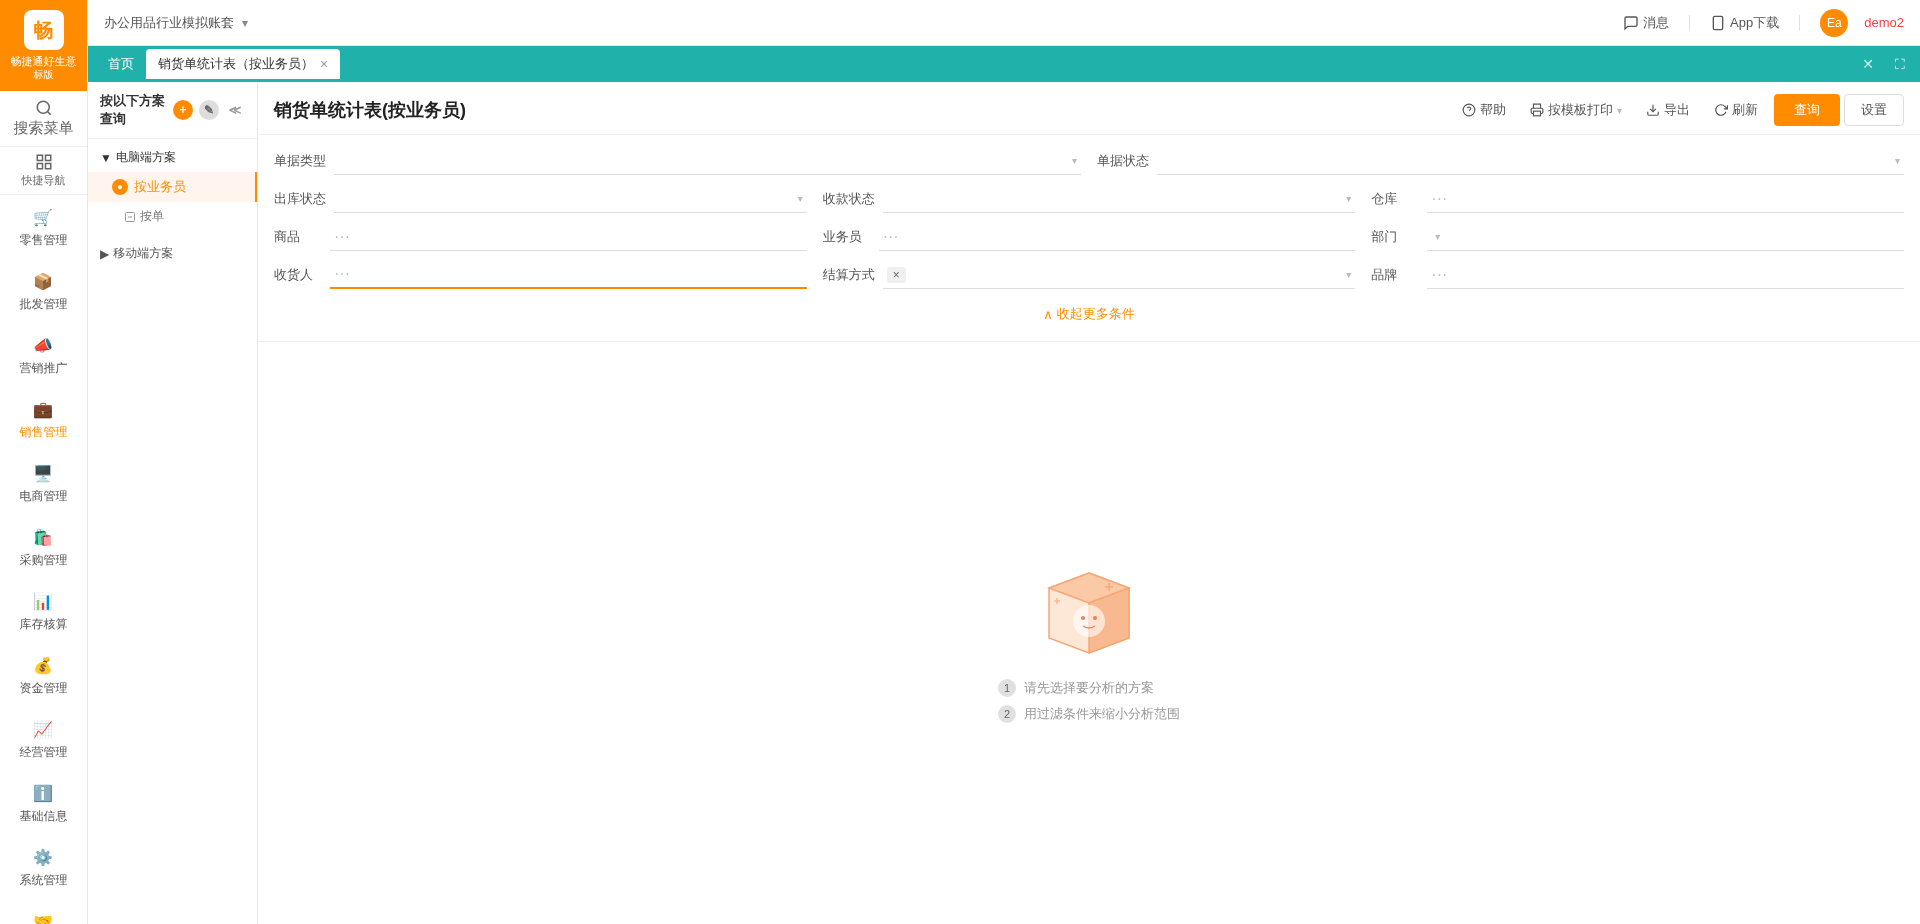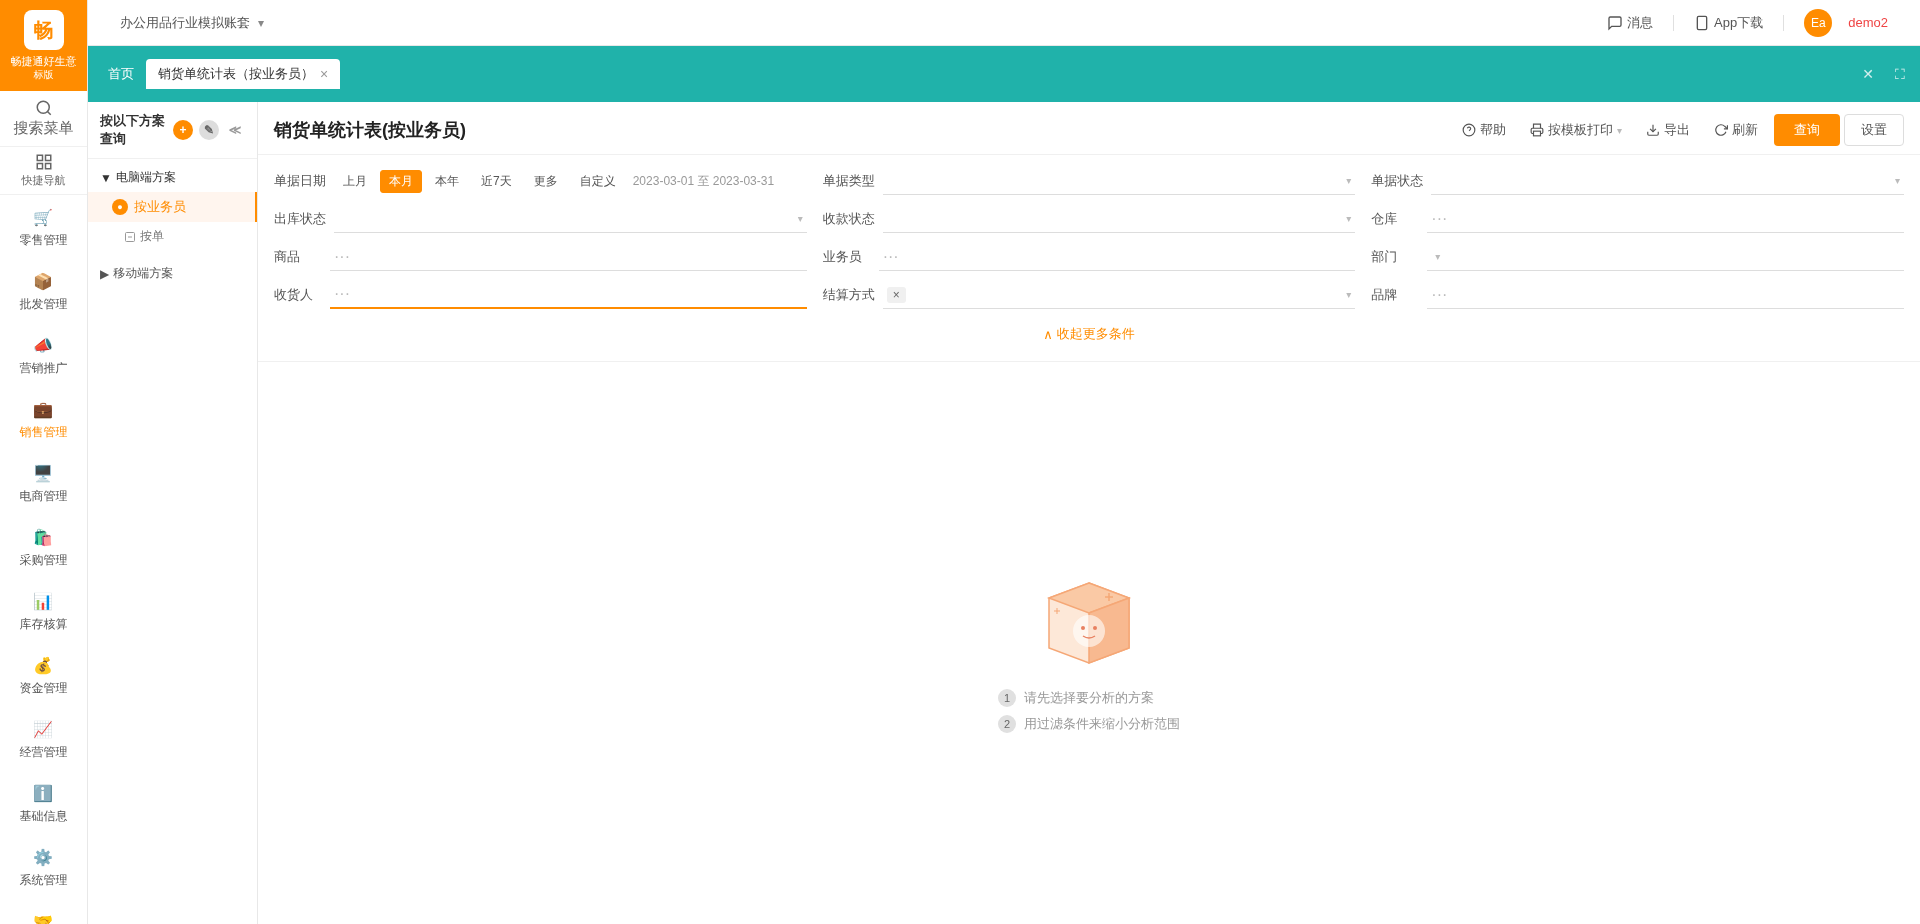--- a/index.html
+++ b/index.html
@@ -18,30 +18,30 @@
     .sidebar-item { width: 100%; padding: 10px 0; display: flex; flex-direction: column; align-items: center; cursor: pointer; }
     .sidebar-item .item-icon { width: 24px; height: 24px; display: flex; align-items: center; justify-content: center; font-size: 16px; color: #666; }
     .sidebar-item .item-label { font-size: 12px; color: #555; margin-top: 3px; }
     .sidebar-item.active .item-label { color: #ff8c00; }
     .sidebar-item.active .item-icon { color: #ff8c00; }
 
     
     .main { flex: 1; display: flex; flex-direction: column; overflow: hidden; }
 
     
-    .header { height: 46px; background: #fff; border-bottom: 1px solid #e8e8e8; display: flex; align-items: center; padding: 0 32px; justify-content: space-between; flex-shrink: 0; }
+    .header { height: 46px; background: #fff; border-bottom: 1px solid #e8e8e8; display: flex; align-items: center; padding: 0 16px; justify-content: space-between; flex-shrink: 0; }
     .header-left { display: flex; align-items: center; gap: 8px; }
     .header-breadcrumb { font-size: 13px; color: #555; cursor: pointer; }
     .header-dropdown { font-size: 12px; color: #888; cursor: pointer; }
     .header-right { display: flex; align-items: center; gap: 16px; }
     .header-btn { display: flex; align-items: center; gap: 4px; font-size: 13px; color: #555; cursor: pointer; }
     .header-avatar { width: 28px; height: 28px; border-radius: 50%; background: #ff8c00; display: flex; align-items: center; justify-content: center; color: #fff; font-size: 12px; cursor: pointer; overflow: hidden; }
 
     
-    .tab-bar { height: 56px; background: #20b2aa; display: flex; align-items: center; padding: 0 0 0 8px; flex-shrink: 0; }
+    .tab-bar { height: 36px; background: #20b2aa; display: flex; align-items: center; padding: 0 0 0 8px; flex-shrink: 0; }
     .tab-item { height: 30px; padding: 0 12px; display: flex; align-items: center; gap: 6px; border-radius: 4px 4px 0 0; font-size: 13px; cursor: pointer; color: rgba(255,255,255,0.8); }
     .tab-item.active { background: #fff; color: #333; border-radius: 4px 4px 0 0; }
     .tab-item.home { background: transparent; color: #fff; }
     .tab-close { font-size: 14px; color: #999; cursor: pointer; }
     .tab-actions { margin-left: auto; display: flex; align-items: center; gap: 8px; padding-right: 8px; }
     .tab-action-btn { width: 24px; height: 24px; display: flex; align-items: center; justify-content: center; color: rgba(255,255,255,0.8); cursor: pointer; font-size: 14px; }
 
     
     .content { flex: 1; display: flex; overflow: hidden; background: #000000; }
 
@@ -300,32 +300,20 @@
             <button class="btn-query">查询</button>
             <button class="btn-setting">设置</button>
           </div>
         </div>
       </div>
 
       <div class="filter-area">
 
         <div class="filter-row">
           <div class="filter-item">
-            <span class="filter-label">单据日期</span>
-            <div class="date-filter">
-              <span class="date-btn">上月</span>
-              <span class="date-btn active">本月</span>
-              <span class="date-btn">本年</span>
-              <span class="date-btn">近7天</span>
-              <span class="date-btn">更多</span>
-              <span class="date-btn">自定义</span>
-              <span class="date-range">2023-03-01 至 2023-03-31</span>
-            </div>
-          </div>
-          <div class="filter-item">
             <span class="filter-label">单据类型</span>
             <div class="filter-input" style="flex:1;">
               <span></span>
               <span class="select-arrow">▾</span>
             </div>
           </div>
           <div class="filter-item">
             <span class="filter-label">单据状态</span>
             <div class="filter-input" style="flex:1;">
               <span></span>

